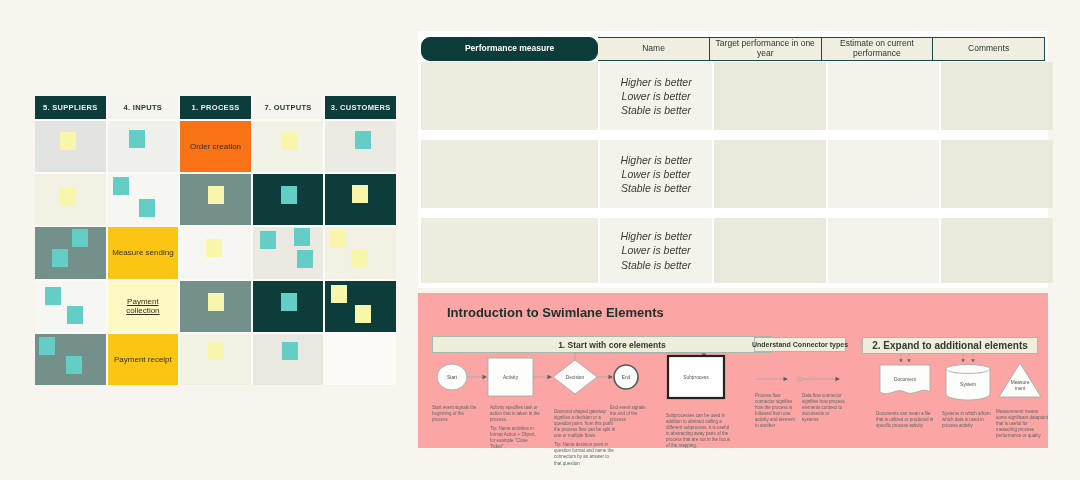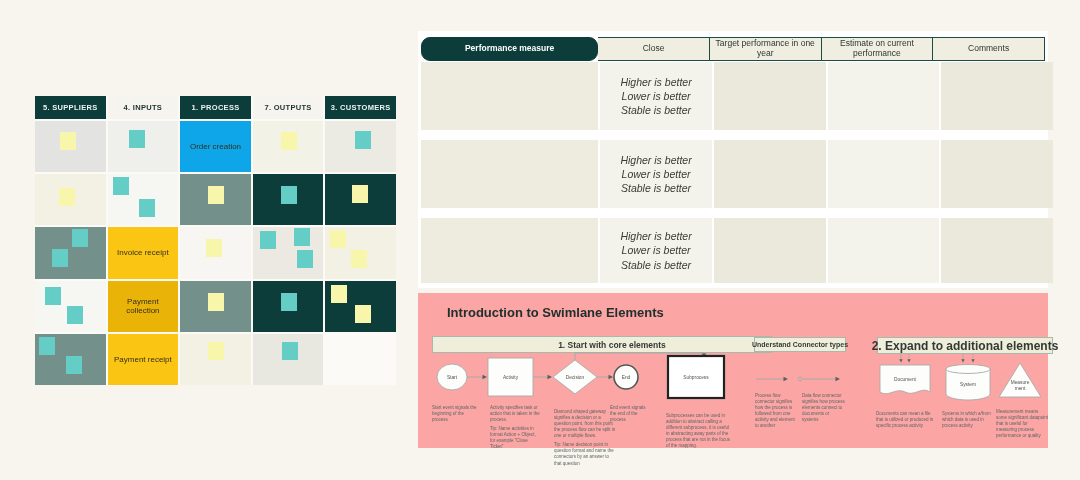--- a/index.html
+++ b/index.html
@@ -33,21 +33,21 @@
   .type-cell{display:flex;flex-direction:column;align-items:center;justify-content:center;
              font-style:italic;font-size:10.5px;line-height:1.35;color:#3b3b33;}
 
   
   .swim-panel{position:absolute;left:418px;top:293px;width:630px;height:155px;background:#fca5a5;}
   .swim-title{position:absolute;left:29px;top:12px;font-size:13px;font-weight:700;color:#20302c;}
   .sec-box{position:absolute;background:#efeedb;border:1px solid #a9b7ad;display:flex;
            align-items:center;justify-content:center;font-weight:700;color:#333a34;white-space:nowrap;}
   .sb1{left:14px;top:43px;width:318px;height:15px;font-size:8.5px;padding-left:20px;}
   .sb2{left:336px;top:44px;width:90px;height:13px;font-size:7px;}
-  .sb3{left:444px;top:44px;width:174px;height:15px;font-size:12px;margin-left:15px;}
+  .sb3{left:444px;top:44px;width:174px;height:15px;font-size:10px;}
   .svg-core{position:absolute;left:10px;top:58px;}
   .svg-conn{position:absolute;left:336px;top:80px;}
   .svg-add{position:absolute;left:444px;top:58px;}
   .tiny{position:absolute;font-size:4.5px;line-height:1.35;color:#5f6663;}
   .tiny .tip{margin-top:3px;}
   .shape{fill:#fdfdfb;stroke:#a6aca8;stroke-width:.9;}
   .shape-end{fill:#fdfdfb;stroke:#4e5a56;stroke-width:1.6;}
   .shape-bold{fill:#ffffff;stroke:#1d2422;stroke-width:2.2;}
   .conn{stroke:#a3aaa5;stroke-width:.9;fill:none;}
   .arrow{fill:#5a615d;stroke:none;}
@@ -64,21 +64,21 @@
     <div class="hcell hdark">1. PROCESS</div>
     <div class="hcell hlight">7. OUTPUTS</div>
     <div class="hcell hdark">3. CUSTOMERS</div>
 
     <div class="scell" style="background: rgb(227, 227, 225);">
         <div class="sticky" style="left: 36%; top: 22%; background: rgb(248, 246, 171);"></div>
       </div>
     <div class="scell" style="background: rgb(239, 239, 236);">
         <div class="sticky" style="left: 30%; top: 18%; background: rgb(100, 205, 197);"></div>
       </div>
-    <div class="pcell" style="background: #0ea5e9;">Order creation</div>
+    <div class="pcell" style="background: #f97316;">Order creation</div>
     <div class="scell" style="background: rgb(243, 242, 230);">
         <div class="sticky" style="left: 40%; top: 22%; background: rgb(248, 246, 171);"></div>
       </div>
     <div class="scell" style="background: rgb(235, 235, 228);">
         <div class="sticky" style="left: 42%; top: 20%; background: rgb(100, 205, 197);"></div>
       </div>
 
     <div class="scell" style="background: rgb(242, 241, 228);">
         <div class="sticky" style="left: 34%; top: 26%; background: rgb(248, 246, 171);"></div>
       </div>
@@ -93,39 +93,39 @@
         <div class="sticky" style="left: 40%; top: 24%; background: rgb(100, 205, 197);"></div>
       </div>
 
     <div class="scell" style="background: rgb(13, 61, 59);">
         <div class="sticky" style="left: 38%; top: 22%; background: rgb(248, 246, 171);"></div>
       </div>
     <div class="scell" style="background: rgb(116, 144, 138);">
         <div class="sticky" style="left: 52%; top: 4%; background: rgb(100, 205, 197);"></div>
         <div class="sticky" style="left: 24%; top: 42%; background: rgb(100, 205, 197);"></div>
       </div>
-    <div class="pcell" style="background: rgb(251, 197, 19);">Invoice receipt</div>
+    <div class="pcell" style="background: rgb(251, 197, 19);">Measure sending</div>
     <div class="scell" style="background: rgb(247, 246, 242);">
         <div class="sticky" style="left: 36%; top: 22%; background: rgb(248, 246, 171);"></div>
       </div>
     <div class="scell" style="background: rgb(235, 233, 225);">
         <div class="sticky" style="left: 10%; top: 8%; background: rgb(100, 205, 197);"></div>
         <div class="sticky" style="left: 58%; top: 2%; background: rgb(100, 205, 197);"></div>
         <div class="sticky" style="left: 62%; top: 44%; background: rgb(100, 205, 197);"></div>
       </div>
 
     <div class="scell" style="background: rgb(242, 241, 228);">
         <div class="sticky" style="left: 6%; top: 6%; background: rgb(248, 246, 171);"></div>
         <div class="sticky" style="left: 36%; top: 44%; background: rgb(248, 246, 171);"></div>
       </div>
     <div class="scell" style="background: rgb(246, 246, 243);">
         <div class="sticky" style="left: 14%; top: 12%; background: rgb(100, 205, 197);"></div>
         <div class="sticky" style="left: 46%; top: 50%; background: rgb(100, 205, 197);"></div>
       </div>
-    <div class="pcell" style="background: #eab308;">Payment collection</div>
+    <div class="pcell" style="background: #fef9c3; text-decoration: underline;">Payment collection</div>
     <div class="scell" style="background: rgb(116, 144, 138);">
         <div class="sticky" style="left: 40%; top: 24%; background: rgb(248, 246, 171);"></div>
       </div>
     <div class="scell" style="background: rgb(13, 61, 59);">
         <div class="sticky" style="left: 40%; top: 24%; background: rgb(100, 205, 197);"></div>
       </div>
 
     <div class="scell" style="background: rgb(13, 61, 59);">
         <div class="sticky" style="left: 8%; top: 8%; background: rgb(248, 246, 171);"></div>
         <div class="sticky" style="left: 42%; top: 48%; background: rgb(248, 246, 171);"></div>
@@ -139,21 +139,21 @@
         <div class="sticky" style="left: 40%; top: 16%; background: rgb(248, 246, 171);"></div>
       </div>
     <div class="scell" style="background: rgb(232, 232, 225);">
         <div class="sticky" style="left: 42%; top: 16%; background: rgb(100, 205, 197);"></div>
       </div>
   </div>
 
   <div class="perf-panel">
     <div class="perf-header">
       <div class="phc phc-dark">Performance measure</div>
-      <div class="phc" style="background: rgb(239, 238, 225);">Close</div>
+      <div class="phc" style="background: rgb(239, 238, 225);">Name</div>
       <div class="phc" style="background: rgb(239, 238, 225);">Target performance in one year</div>
       <div class="phc" style="background: rgb(239, 238, 225);">Estimate on current performance</div>
       <div class="phc" style="background: rgb(239, 238, 225);">Comments</div>
     </div>
 
     <div class="perf-block pb1">
       <div style="background: rgb(237, 236, 223);"></div>
       <div class="type-cell" style="background: rgb(244, 243, 235);">
         <span>Higher is better</span>
         <span>Lower is better</span>

